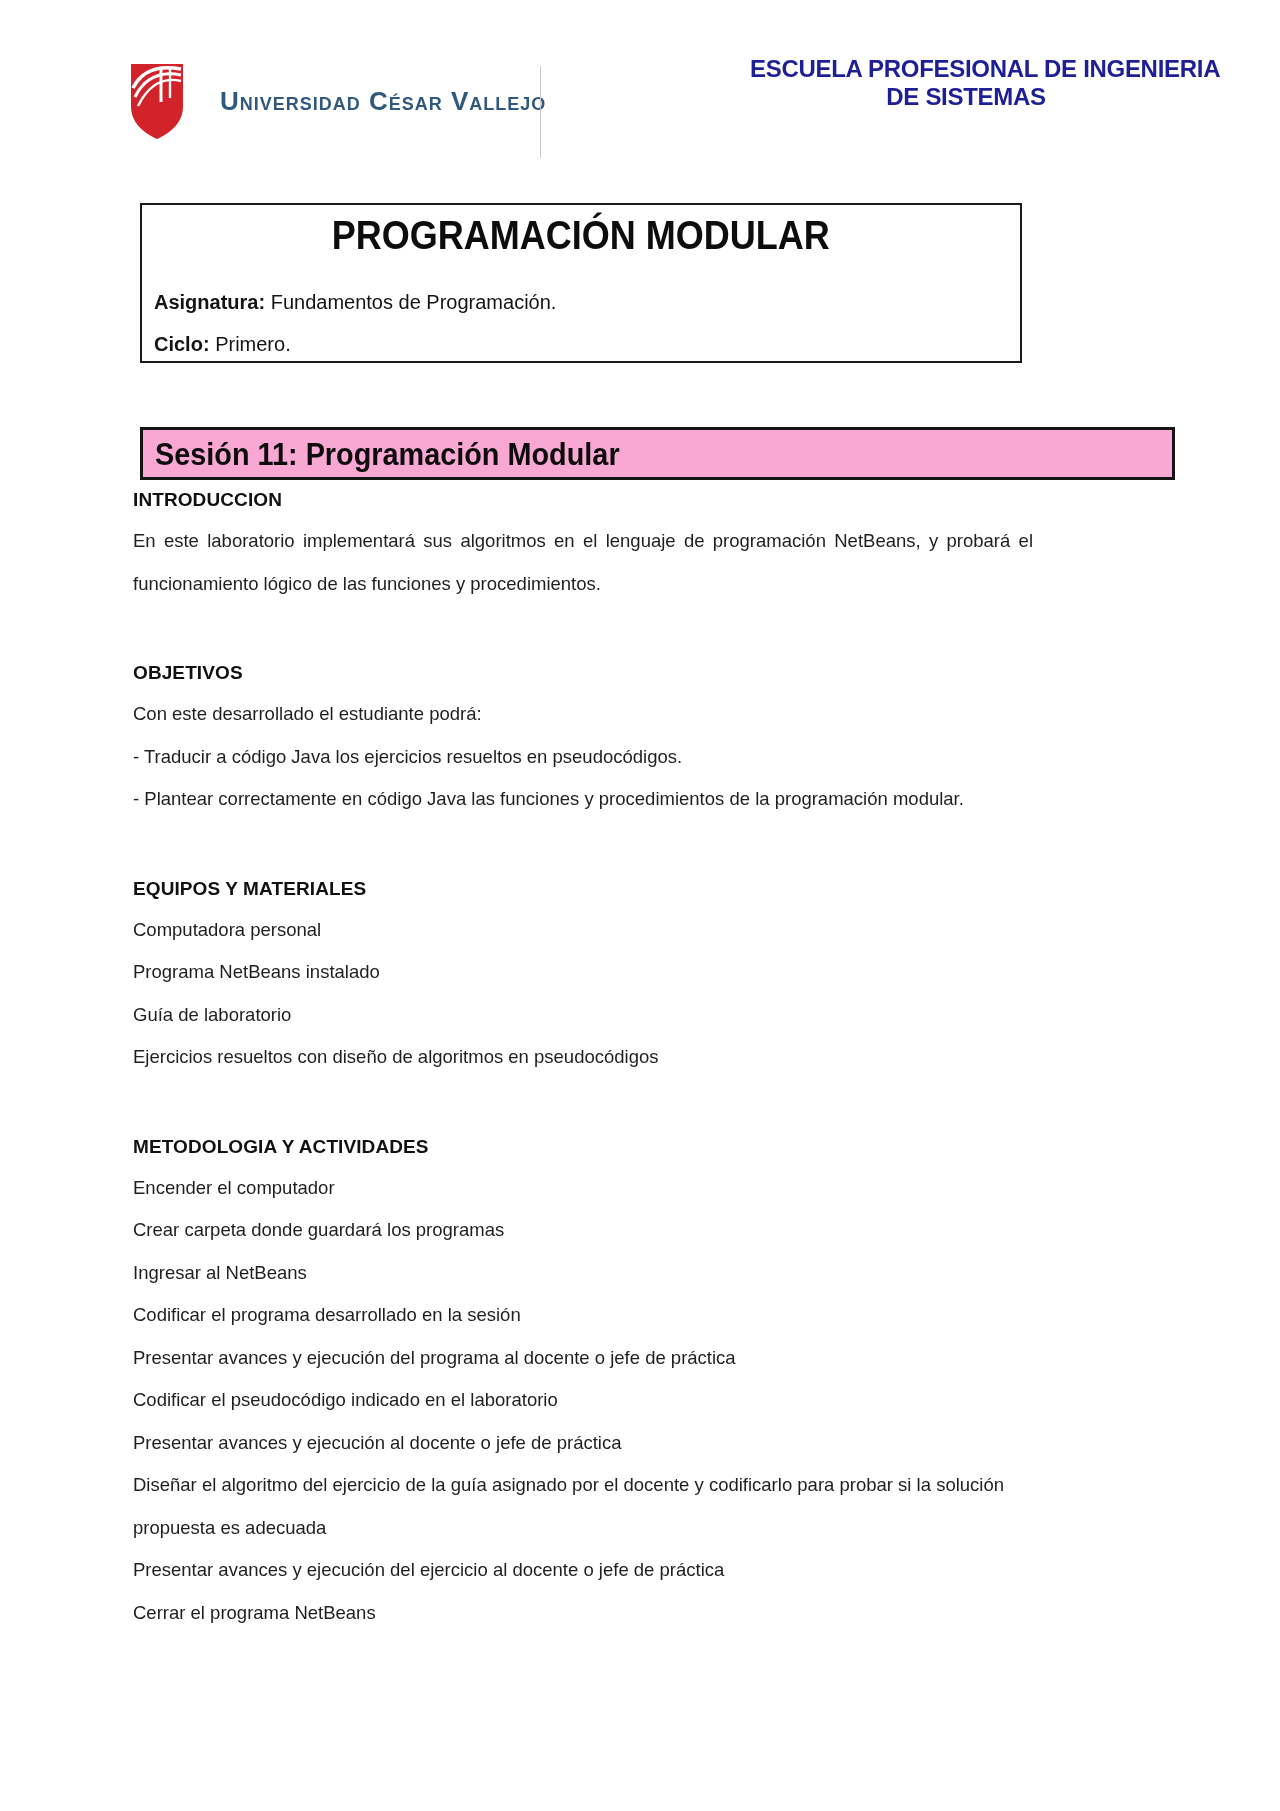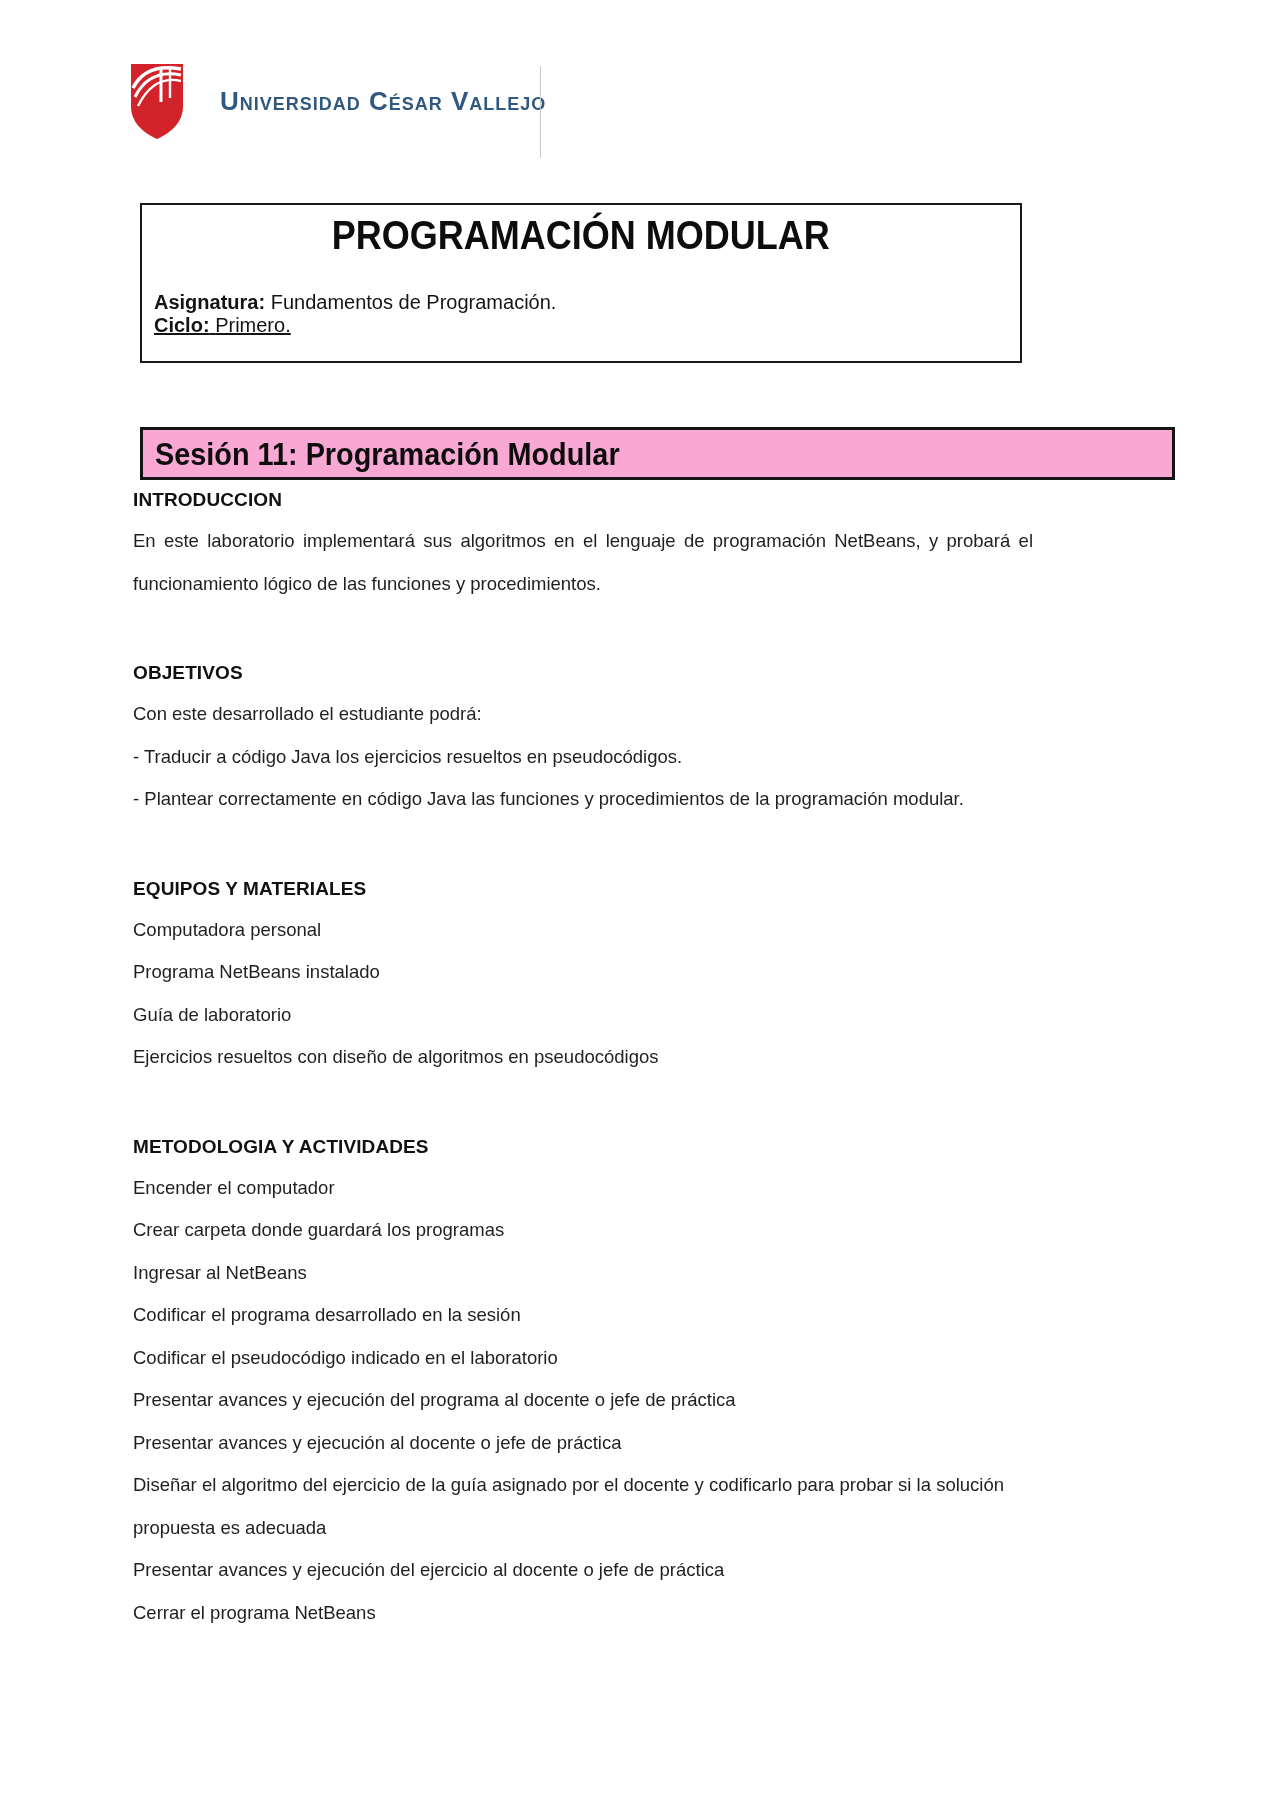--- a/index.html
+++ b/index.html
@@ -52,21 +52,21 @@
     text-align:center;
     font-size:40px;
     line-height:44px;
     color:#0d0d0d;
     font-weight:bold;
   }
   .cond{display:inline-block;transform:scaleX(0.9);transform-origin:center;white-space:nowrap;}
   .cond-l{display:inline-block;transform:scaleX(0.93);transform-origin:left;white-space:nowrap;}
   .course-box p{margin:0;padding-left:12px;font-size:20px;color:#141414;}
   .course-box .meta1{margin-top:34px;}
-  .course-box .meta2{text-decoration:underline;}
+  .course-box .meta2{margin-top:19px;}
   .course-box b{font-weight:bold;}
   
   .session-box{
     position:absolute;left:140px;top:427px;
     width:1035px;height:53px;
     border:3px solid #141414;
     box-sizing:border-box;
     overflow:hidden;
     background:#f9a8d4;
   }
@@ -107,20 +107,24 @@
         <path d="M3 4 L55 4 L55 46 C55 62 44 72 29 79 C14 72 3 62 3 46 Z" fill="#d2232a"></path>
         <path d="M5 28 C14 10 30 5 53 9" stroke="#ffffff" stroke-width="3.6" fill="none"></path>
         <path d="M7 37 C17 17 33 11 53 15" stroke="#ffffff" stroke-width="3" fill="none"></path>
         <path d="M10 46 C21 24 36 17 53 21" stroke="#ffffff" stroke-width="2.4" fill="none"></path>
         <path d="M33 7 L33 42" stroke="#ffffff" stroke-width="3"></path>
         <path d="M42 9 L42 38" stroke="#ffffff" stroke-width="2.4"></path>
       </svg>
       <span class="wordmark">Universidad César Vallejo</span>
     </div>
     <div class="hdr-divider"></div>
+    <div class="school">
+      <div>ESCUELA PROFESIONAL DE INGENIERIA</div>
+      <div>DE SISTEMAS</div>
+    </div>
   </div>
 
   <section class="course-box">
     <h1><span class="cond">PROGRAMACIÓN MODULAR</span></h1>
     <p class="meta1">
       <b>Asignatura:</b>
       <span>Fundamentos de Programación.</span>
     </p>
     <p class="meta2">
       <b>Ciclo:</b>
@@ -146,21 +150,21 @@
     <p class="line">Computadora personal</p>
     <p class="line">Programa NetBeans instalado</p>
     <p class="line">Guía de laboratorio</p>
     <p class="line">Ejercicios resueltos con diseño de algoritmos en pseudocódigos</p>
 
     <h3 class="sec">METODOLOGIA Y ACTIVIDADES</h3>
     <p class="line">Encender el computador</p>
     <p class="line">Crear carpeta donde guardará los programas</p>
     <p class="line">Ingresar al NetBeans</p>
     <p class="line">Codificar el programa desarrollado en la sesión</p>
+    <p class="line">Presentar avances y ejecución del programa al docente o jefe de práctica</p>
     <p class="line">Codificar el pseudocódigo indicado en el laboratorio</p>
-    <p class="line">Presentar avances y ejecución del programa al docente o jefe de práctica</p>
     <p class="line">Presentar avances y ejecución  al docente o jefe de práctica</p>
     <p class="line">Diseñar el algoritmo del ejercicio de la guía  asignado por el docente y codificarlo para probar si la solución propuesta es adecuada</p>
     <p class="line">Presentar avances y ejecución del ejercicio al docente o jefe de práctica</p>
     <p class="line">Cerrar el programa NetBeans</p>
 
   </main>
 </div>
 
 </body></html>

